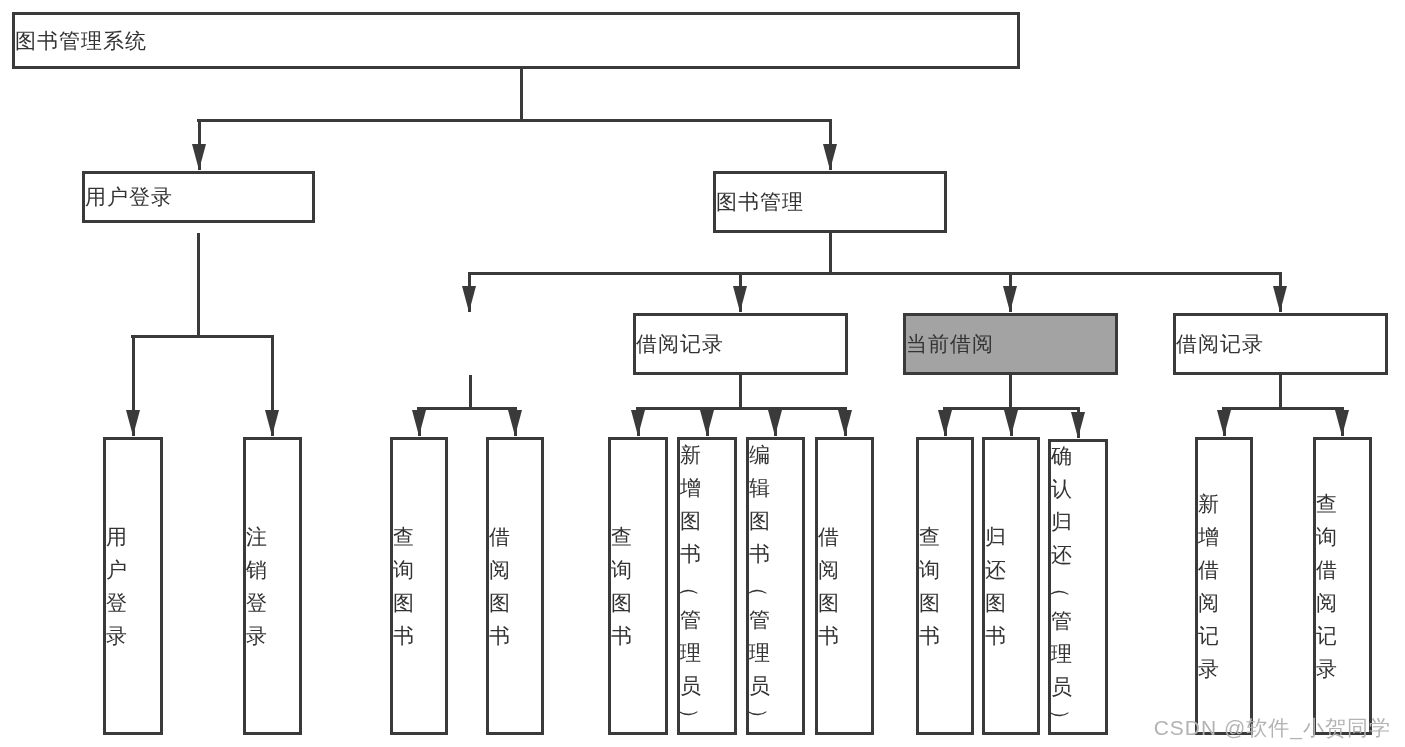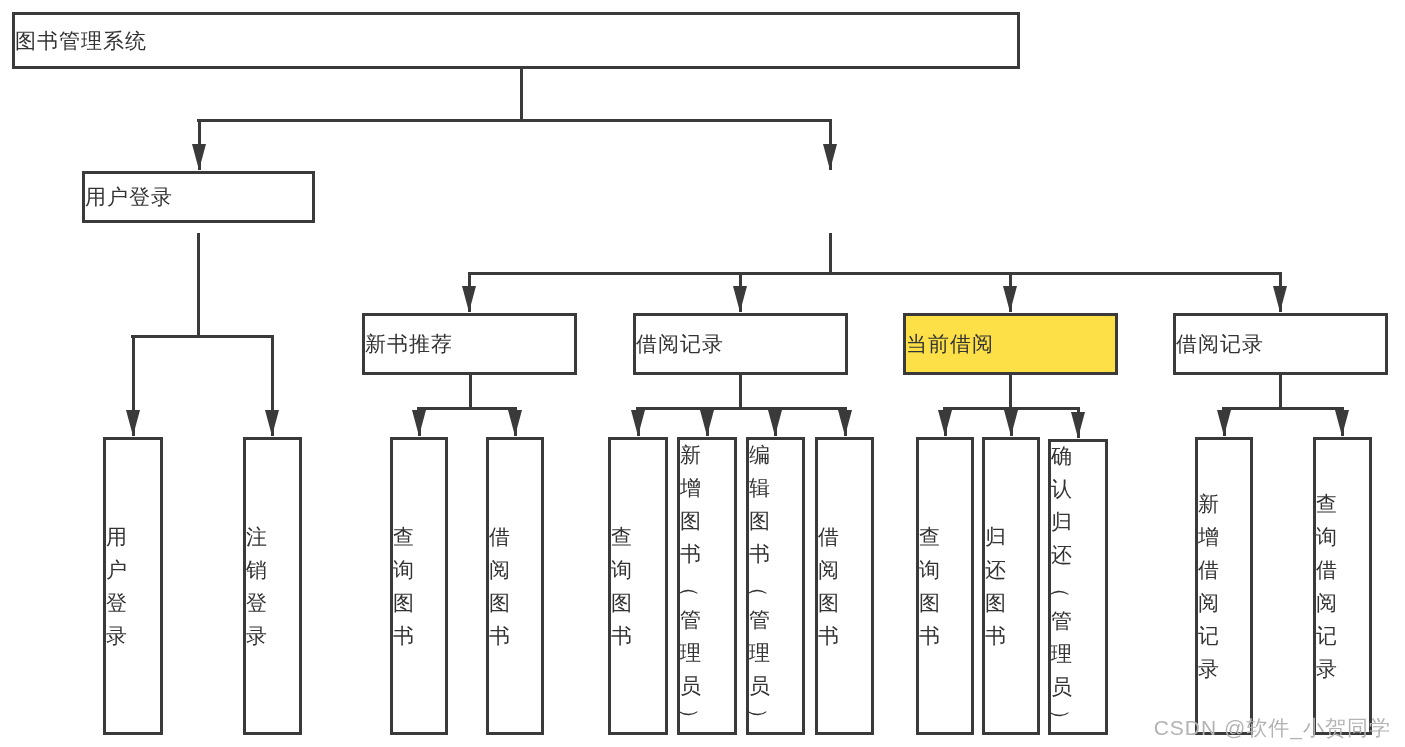--- a/index.html
+++ b/index.html
@@ -102,27 +102,27 @@
     <div class="line" style="background: rgb(58, 58, 58); left: 1222.5px; top: 408px; width: 3px; height: 28px;"></div>
     <div class="arrowhead" style="border-top-color: rgb(58, 58, 58); left: 1217px; top: 410px;"></div>
     <div class="line" style="background: rgb(58, 58, 58); left: 1340.5px; top: 408px; width: 3px; height: 28px;"></div>
     <div class="arrowhead" style="border-top-color: rgb(58, 58, 58); left: 1335px; top: 410px;"></div>
     <div class="node h" style="left: 12px; top: 12px; width: 1008px; height: 57px; border-color: rgb(58, 58, 58); background: rgb(255, 255, 255); color: rgb(51, 51, 51);">
       <span>图书管理系统</span>
     </div>
     <div class="node h" style="left: 82px; top: 171px; width: 233px; height: 52px; border-color: rgb(58, 58, 58); background: rgb(255, 255, 255); color: rgb(51, 51, 51);">
       <span>用户登录</span>
     </div>
-    <div class="node h" style="left: 362px; top: 313px; width: 215px; height: 62px; border-color: rgb(58, 58, 58); background: rgb(255, 255, 255); color: rgb(51, 51, 51);">
-      <span>新书推荐</span>
+    <div class="node h" style="left: 713px; top: 171px; width: 234px; height: 62px; border-color: rgb(58, 58, 58); background: rgb(255, 255, 255); color: rgb(51, 51, 51);">
+      <span>图书管理</span>
     </div>
     <div class="node h" style="left: 633px; top: 313px; width: 215px; height: 62px; border-color: rgb(58, 58, 58); background: rgb(255, 255, 255); color: rgb(51, 51, 51);">
       <span>借阅记录</span>
     </div>
-    <div class="node h" style="left: 903px; top: 313px; width: 215px; height: 62px; border-color: rgb(58, 58, 58); background: #fde047; color: rgb(51, 51, 51);">
+    <div class="node h" style="left: 903px; top: 313px; width: 215px; height: 62px; border-color: rgb(58, 58, 58); background: #a3a3a3; color: rgb(51, 51, 51);">
       <span>当前借阅</span>
     </div>
     <div class="node h" style="left: 1173px; top: 313px; width: 215px; height: 62px; border-color: rgb(58, 58, 58); background: rgb(255, 255, 255); color: rgb(51, 51, 51);">
       <span>借阅记录</span>
     </div>
     <div class="node v" style="left: 103px; top: 437px; width: 60px; height: 298px; border-color: rgb(58, 58, 58); background: rgb(255, 255, 255); color: rgb(51, 51, 51);">
       <div class="vtext">
         <span class="vchar">用</span>
         <span class="vchar">户</span>
         <span class="vchar">登</span>

